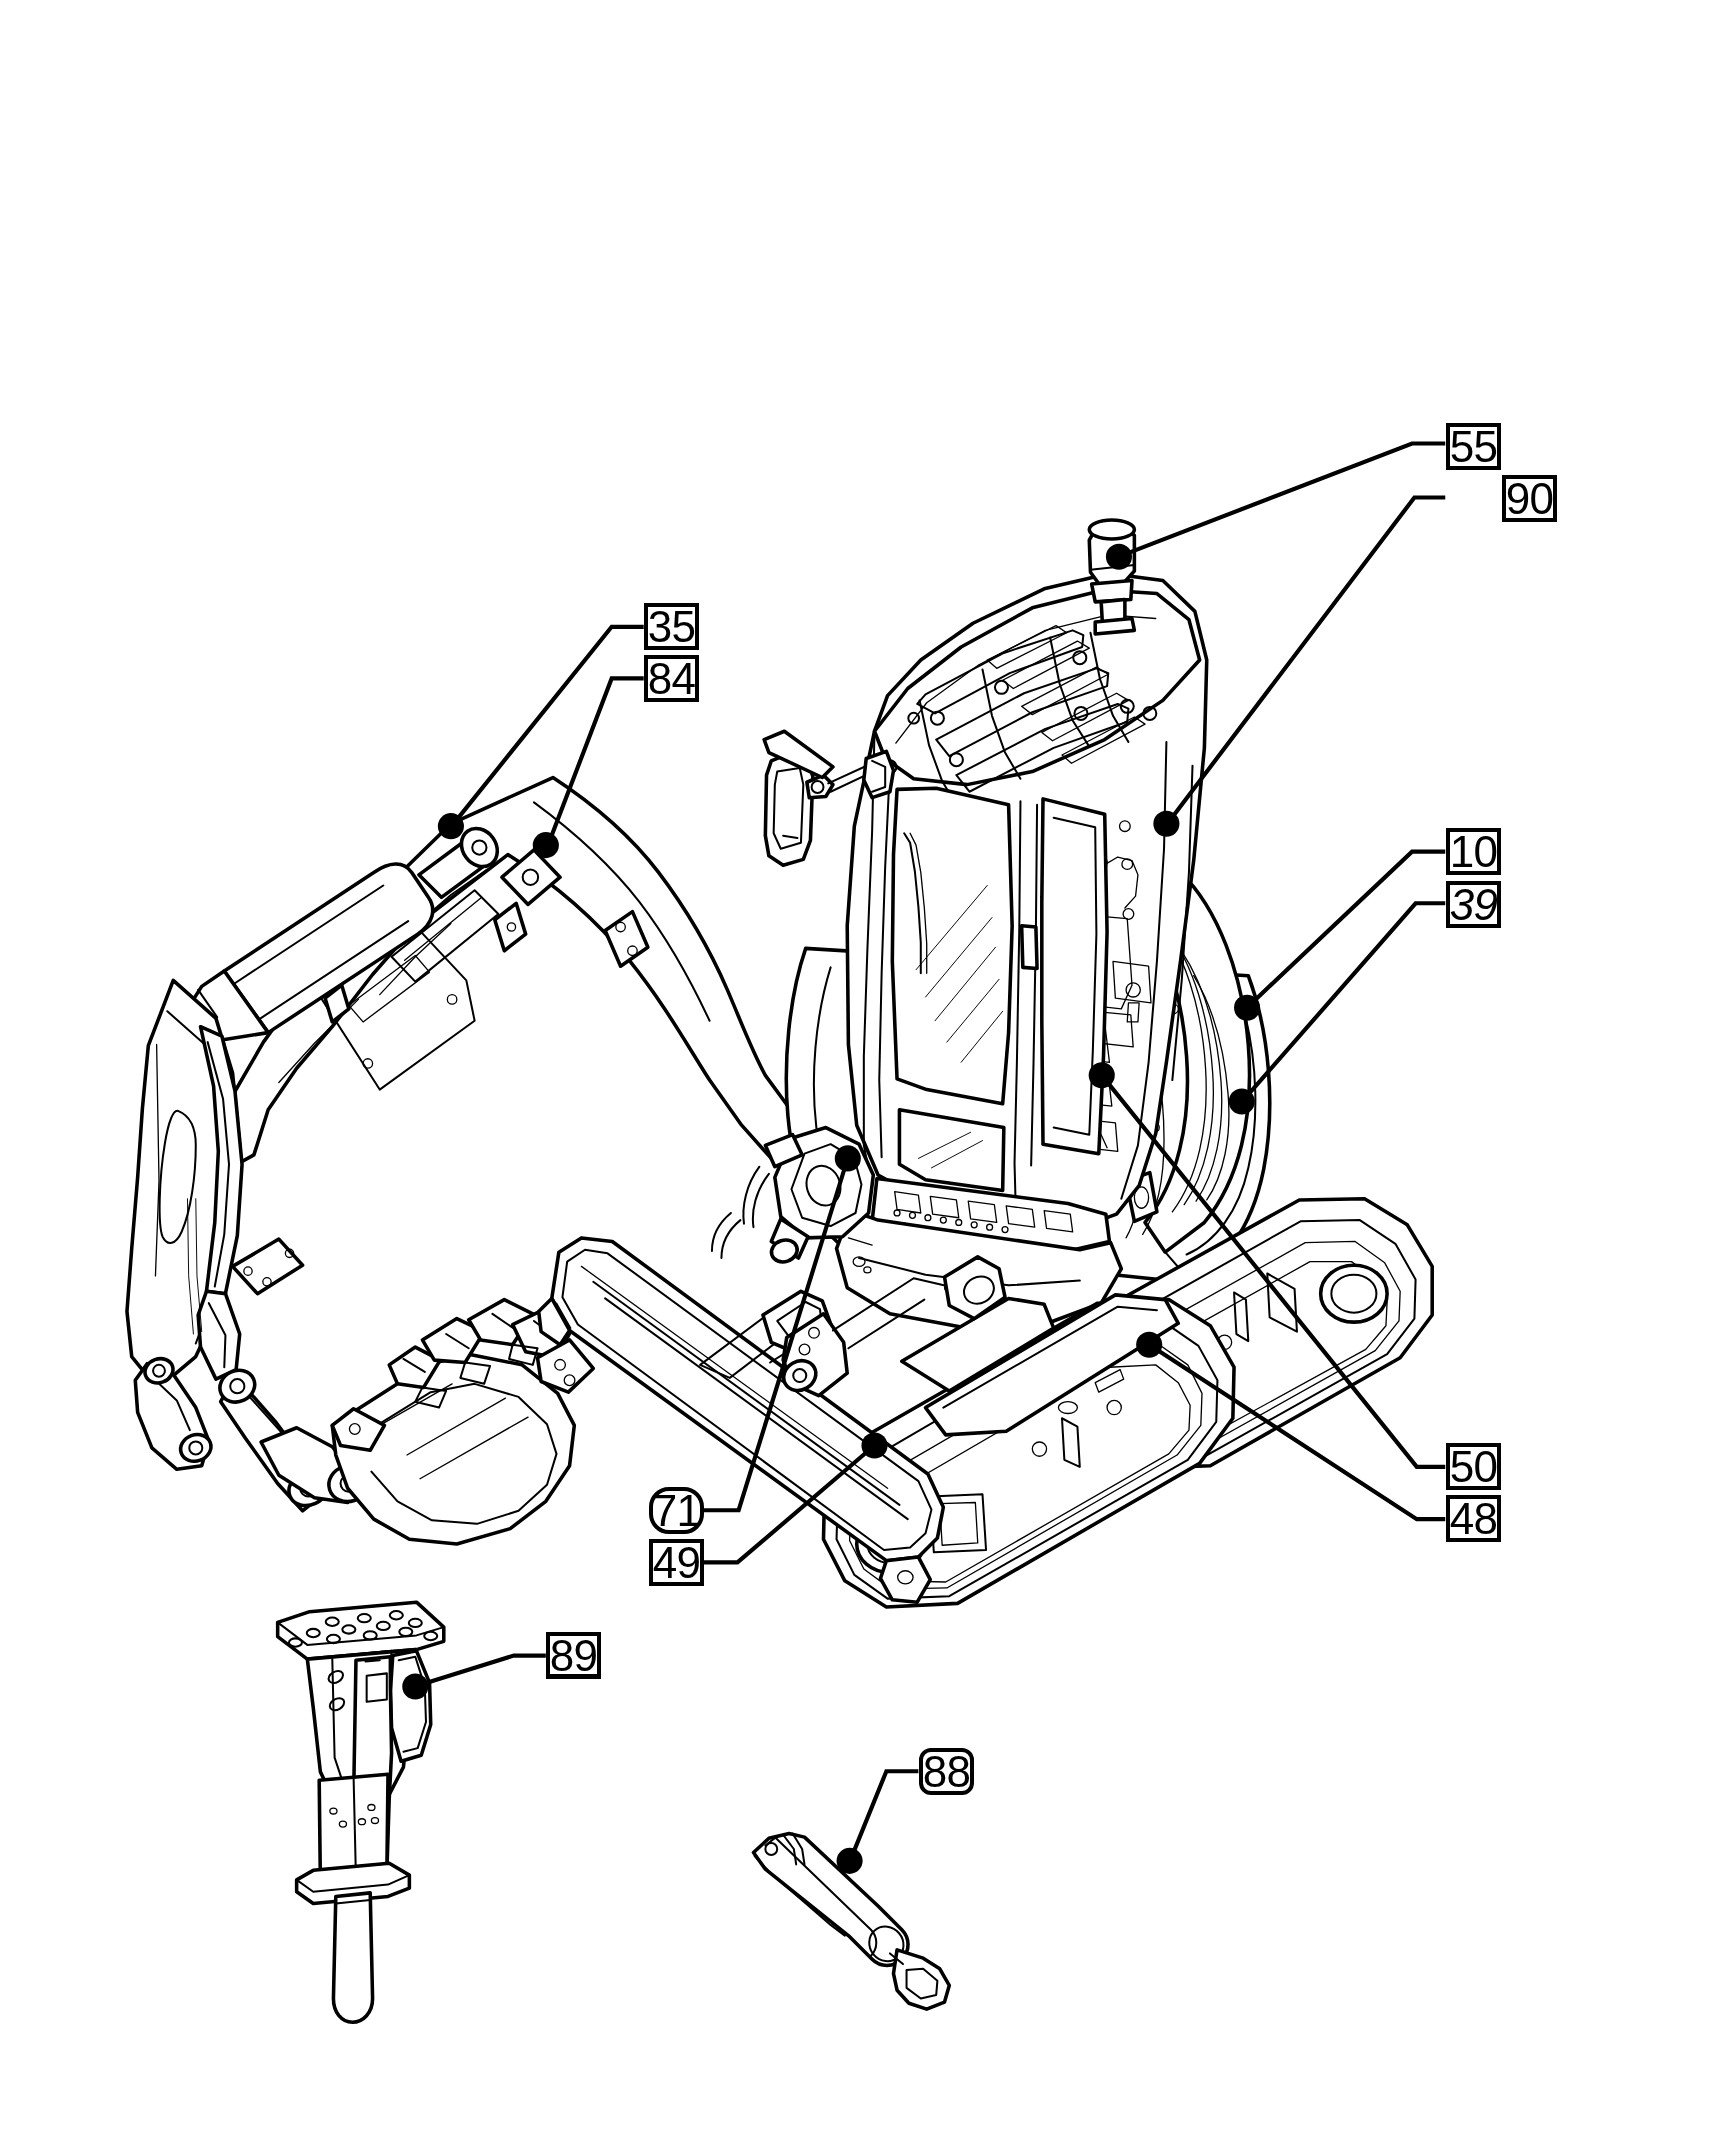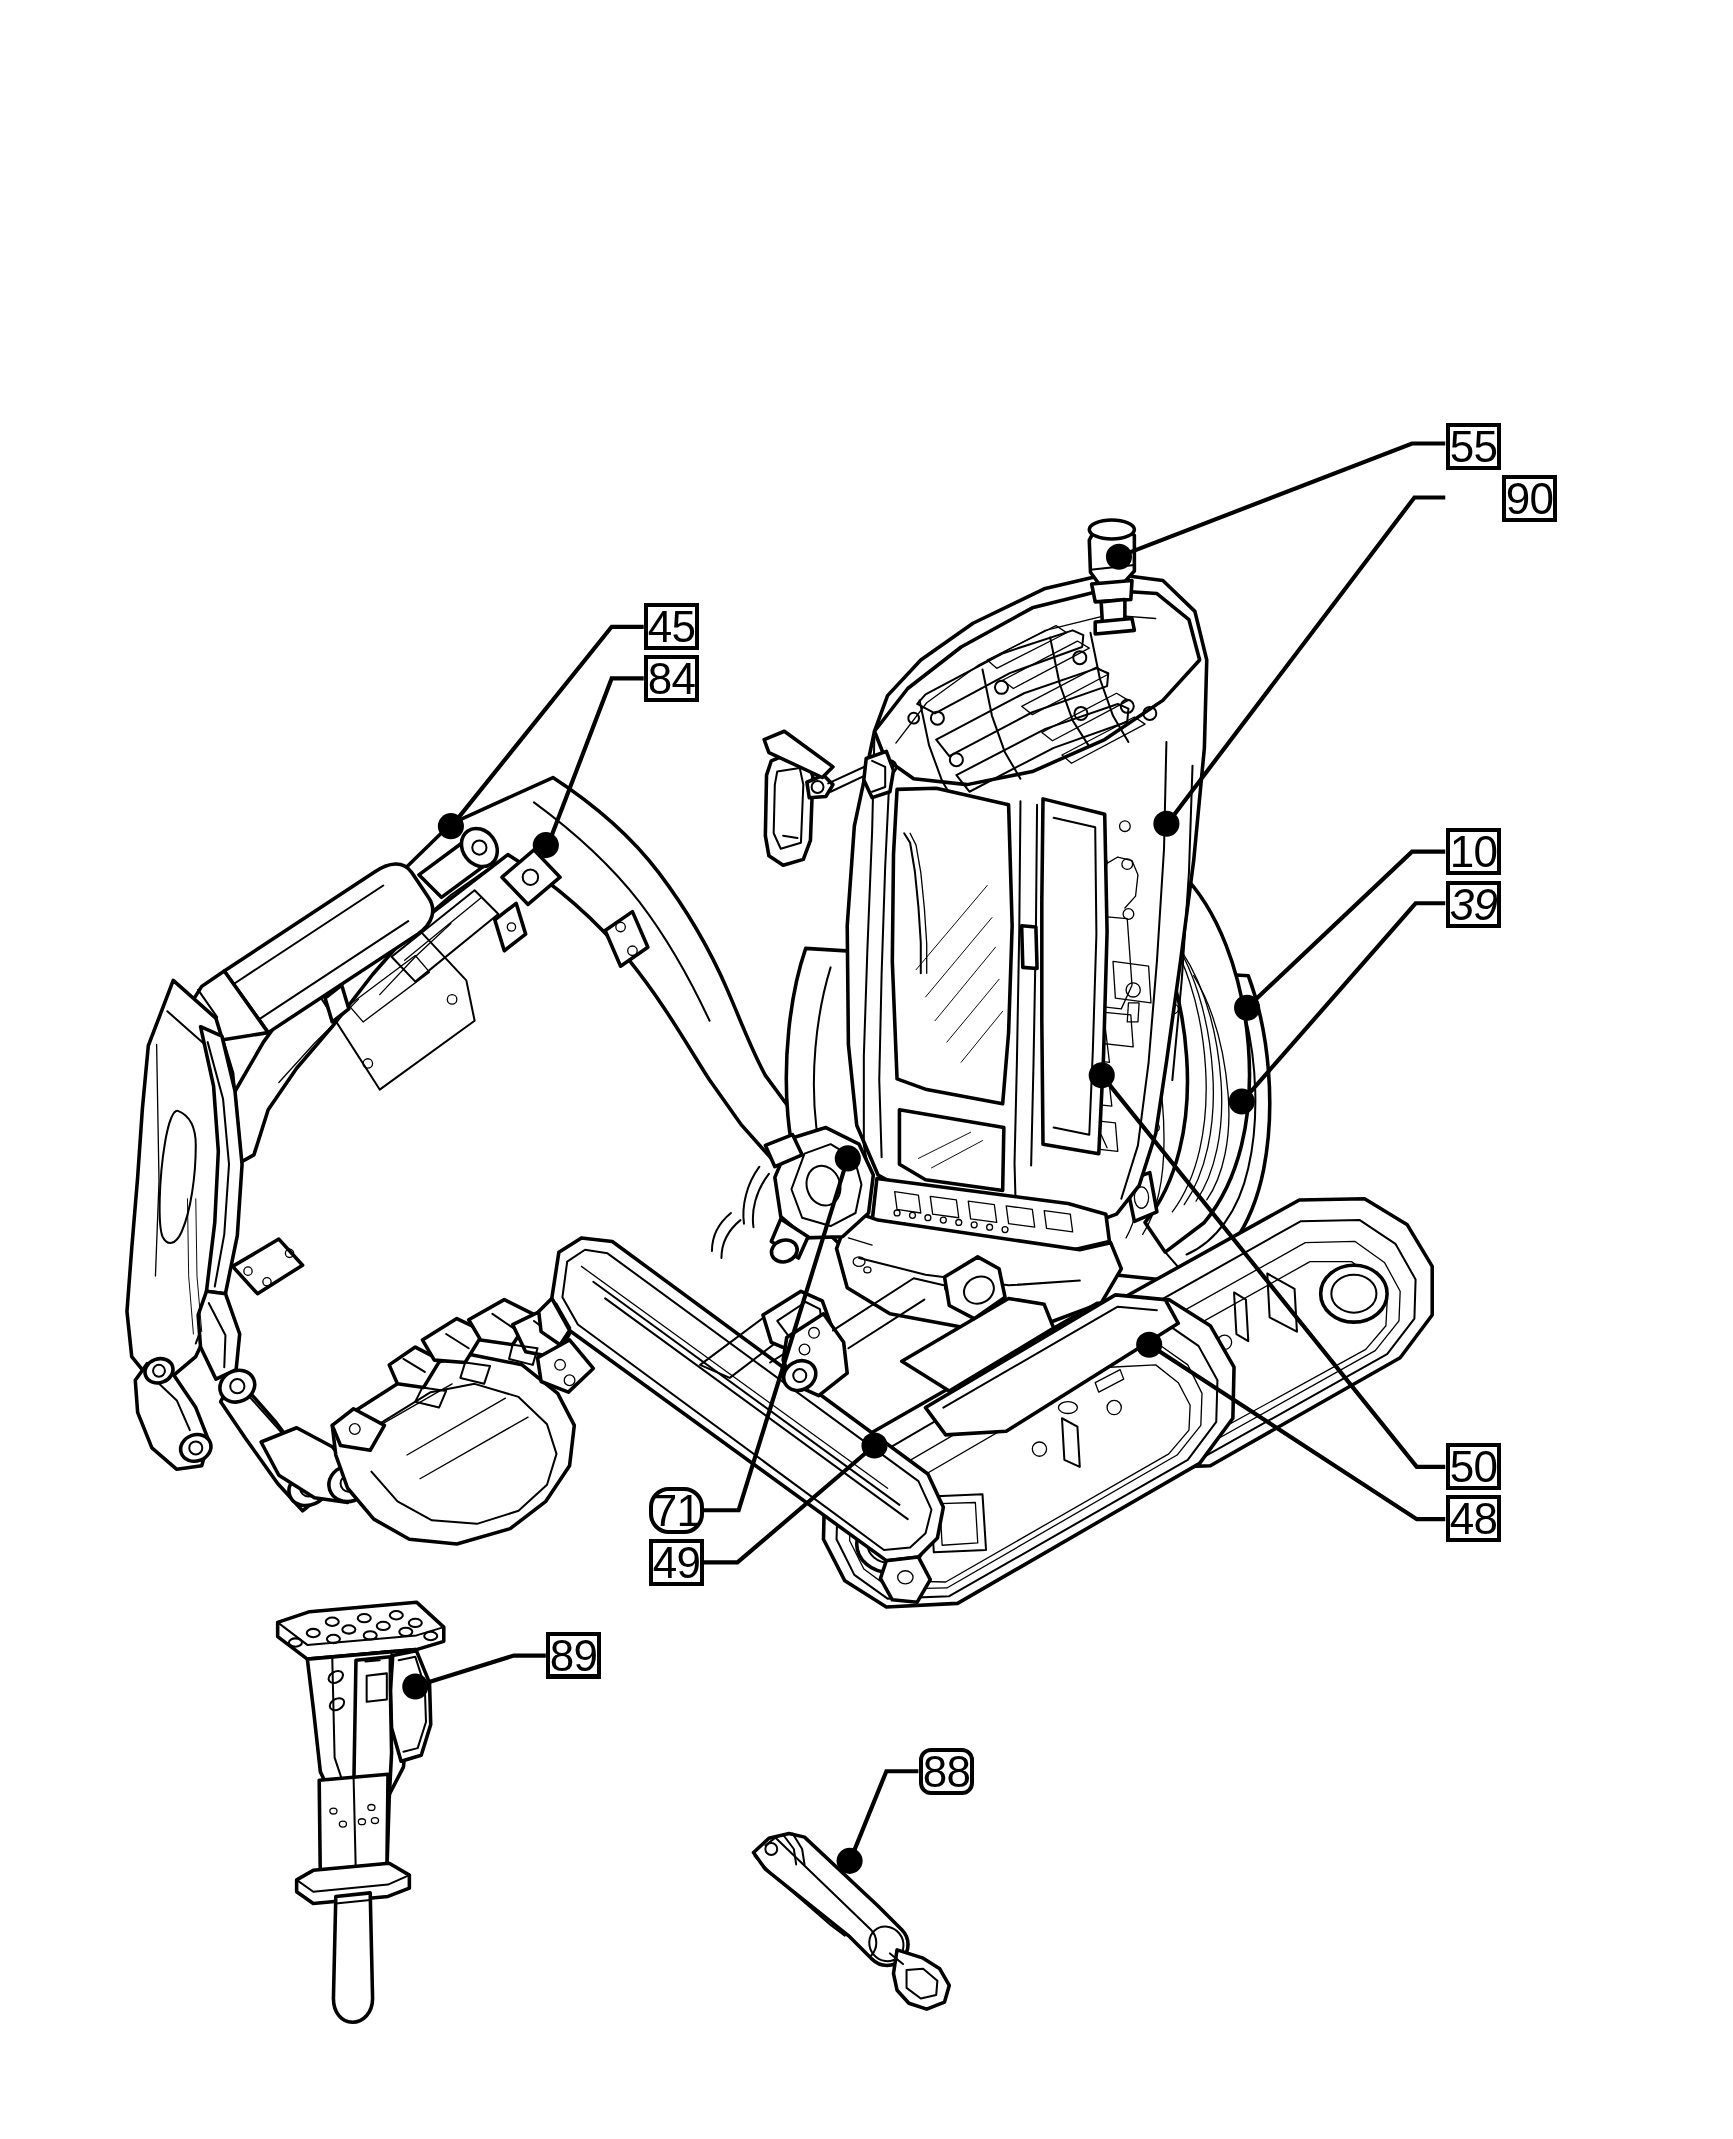--- a/index.html
+++ b/index.html
@@ -534,21 +534,21 @@
     <circle class="dot" cx="700" cy="2842" r="22"></circle>
 
     <path class="lead" d="M1548 2985 L 1494 2985 L 1436 3128"></path>
     <circle class="dot" cx="1432" cy="3136" r="22"></circle>
   </g>
 
 </svg>
 
 <div class="callout" style="left:1446px;top:423px;width:55px;height:47px;">55</div>
 <div class="callout" style="left:1502px;top:475px;width:55px;height:47px;">90</div>
-<div class="callout" style="left:644px;top:603px;width:55px;height:47px;">45</div>
+<div class="callout" style="left:644px;top:603px;width:55px;height:47px;">35</div>
 <div class="callout" style="left:644px;top:655px;width:55px;height:47px;">84</div>
 <div class="callout" style="left:1446px;top:828px;width:55px;height:47px;">10</div>
 <div class="callout" style="left:1446px;top:881px;width:55px;height:47px;font-style:italic;">39</div>
 <div class="callout" style="left:1446px;top:1443px;width:55px;height:47px;">50</div>
 <div class="callout" style="left:1446px;top:1495px;width:55px;height:47px;">48</div>
 <div class="callout" style="left:649px;top:1487px;width:55px;height:47px;border-radius:20px;">71</div>
 <div class="callout" style="left:649px;top:1539px;width:55px;height:47px;">49</div>
 <div class="callout" style="left:546px;top:1632px;width:55px;height:47px;text-decoration:underline;">89</div>
 <div class="callout" style="left:919px;top:1748px;width:55px;height:47px;border-radius:12px;">88</div>
 

